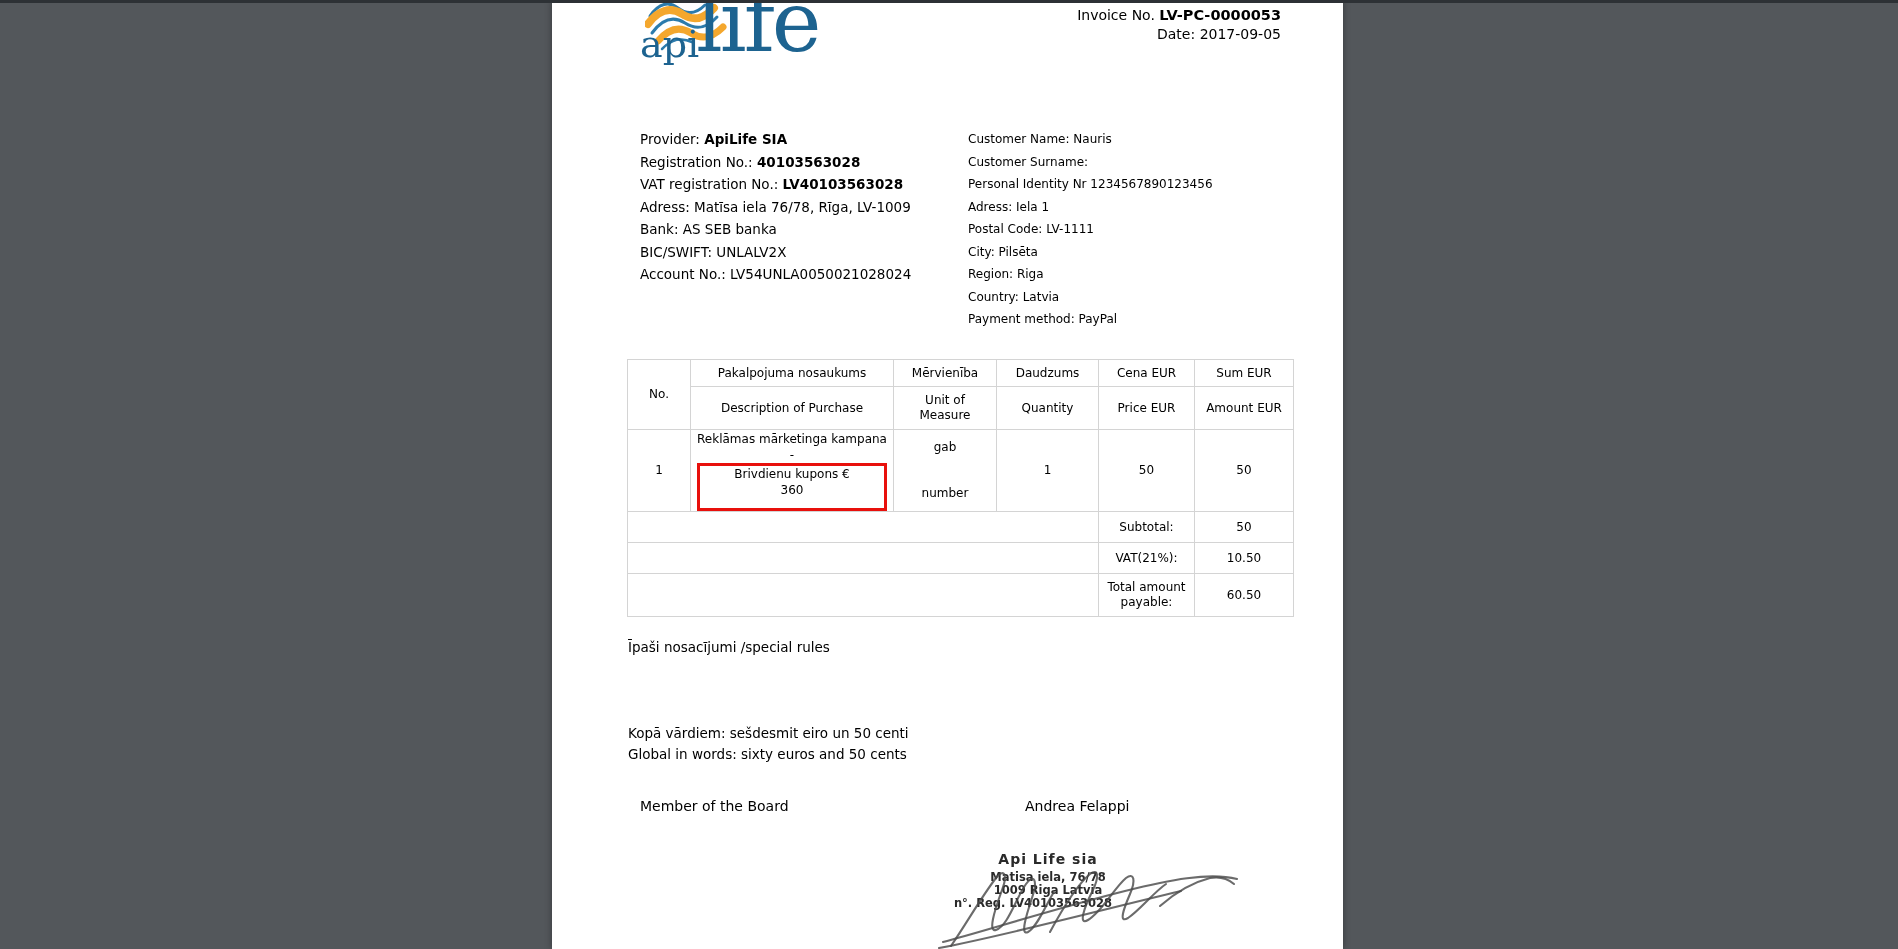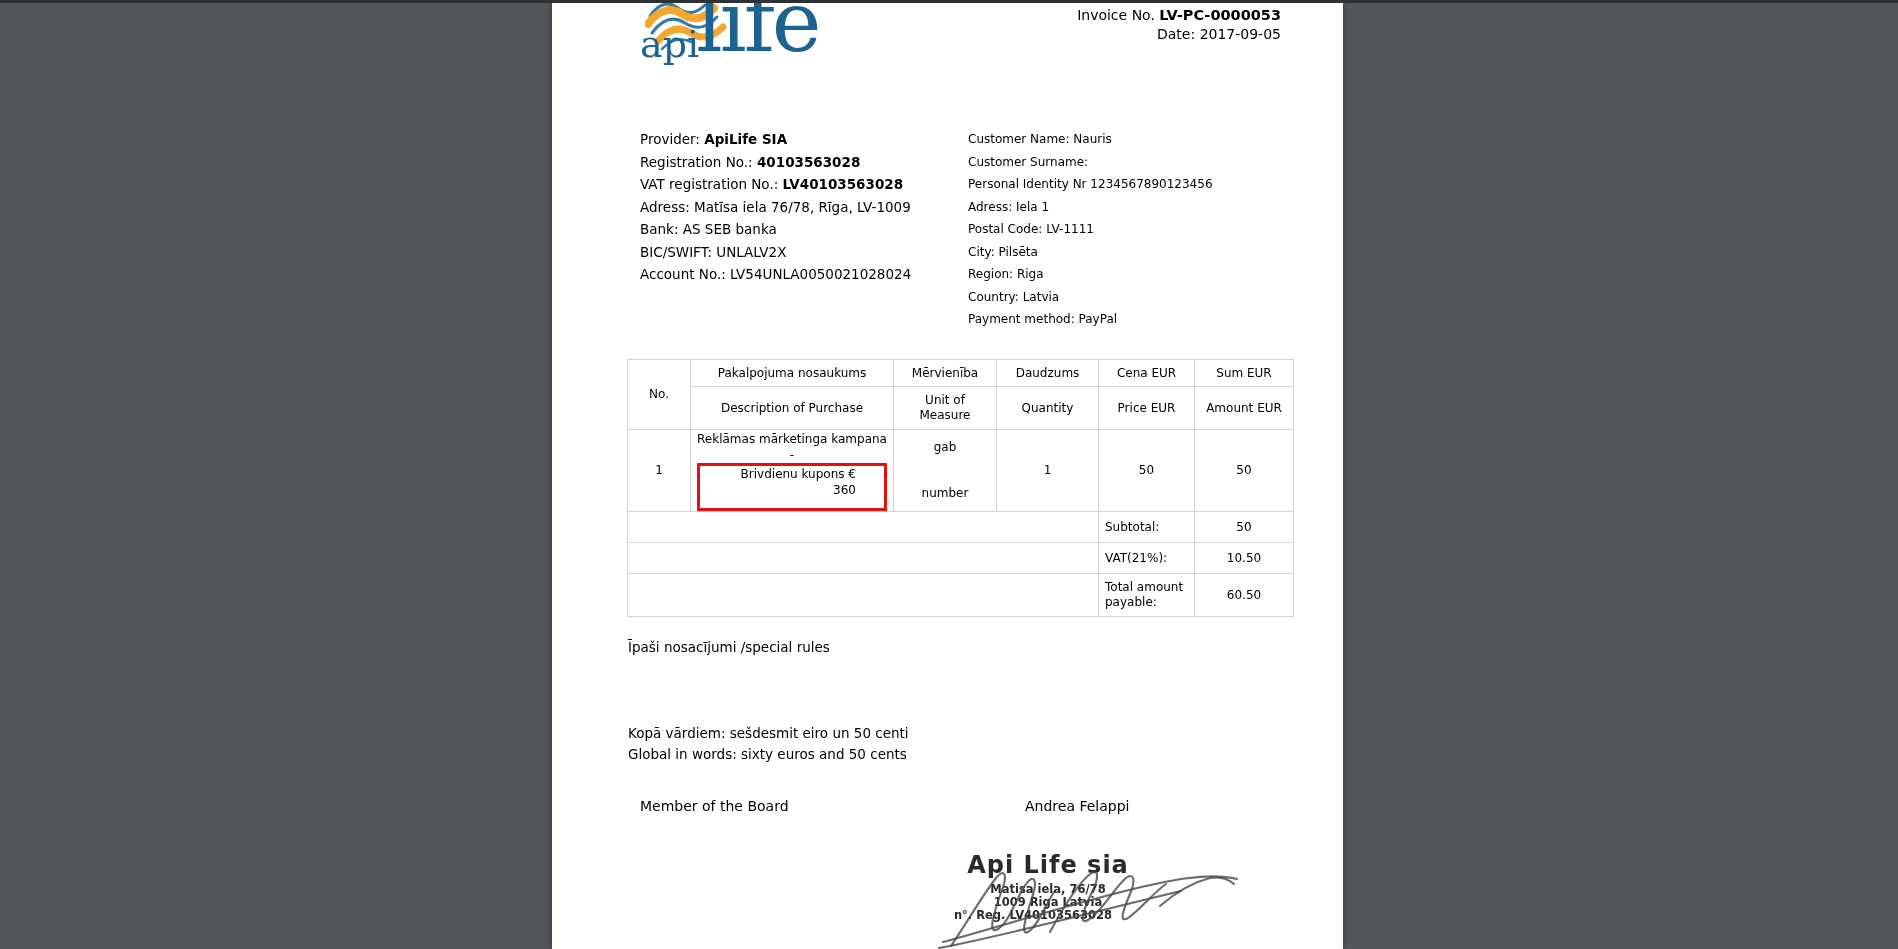--- a/index.html
+++ b/index.html
@@ -31,36 +31,36 @@
   .b{font-weight:bold;}
 
   
   table.items{position:absolute; left:75px; top:359px; border-collapse:collapse; table-layout:fixed; font-size:12px; text-align:center;}
   table.items td{border:1px solid var(--grid); vertical-align:middle; padding:0 6px; line-height:15px;}
   tr.h1 td{height:27px;}
   tr.h2 td{height:43px;}
   tr.data td{height:82px;}
   .narrow{max-width:64px; margin:0 auto;}
   .desc-l1{line-height:16px;}
-  .hl-box{display:inline-block; border:3px solid var(--hl); padding:0 28px 10px; line-height:16px;text-align:right;}
+  .hl-box{display:inline-block; border:3px solid var(--hl); padding:0 28px 10px; line-height:16px;}
   .unit-top{margin-bottom:31px;}
   td.t-empty{border:none; border-left:1px solid var(--grid);}
   td.t-empty2{border:none;}
-  td.t-label{text-align:left; padding-right:9px; line-height:15px;}
+  td.t-label{text-align:center; padding-right:9px; line-height:15px;}
   tr.tot1 td{height:31px;} tr.tot2 td{height:31px;} tr.tot3 td{height:43px;}
 
   
   .rules{position:absolute; left:76px; top:637px; font-size:13.5px; line-height:20.5px;}
   .words{position:absolute; left:76px; top:723px; font-size:13.5px; line-height:20.5px;}
 
   
   .board-title{position:absolute; left:88px; top:798px; font-size:14px;}
   .signer-name{position:absolute; left:473px; top:798px; font-size:14px;}
   .stamp{position:absolute; left:374px; top:851px; width:244px; text-align:center; color:var(--stamp-ink); font-weight:bold;}
-  .stamp-name{font-size:24px; letter-spacing:1px; margin-bottom:4px;}
+  .stamp-name{font-size:14px; letter-spacing:1px; margin-bottom:4px;}
   .stamp-small{font-size:11.5px; line-height:13px;}
   .stamp-shift{margin-left:-30px;}
   .autograph{position:absolute; left:385px; top:845px;}
   .autograph path{fill:none; stroke:var(--sig-ink); stroke-width:2.1; stroke-linecap:round; opacity:.82;}
 </style>
 </head>
 <body>
 
 <div class="top-edge"></div>
 

